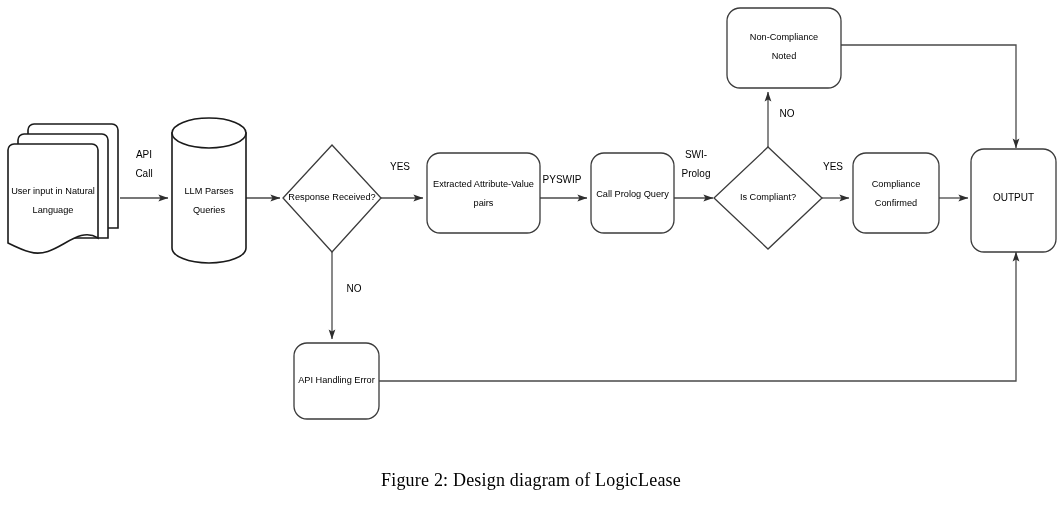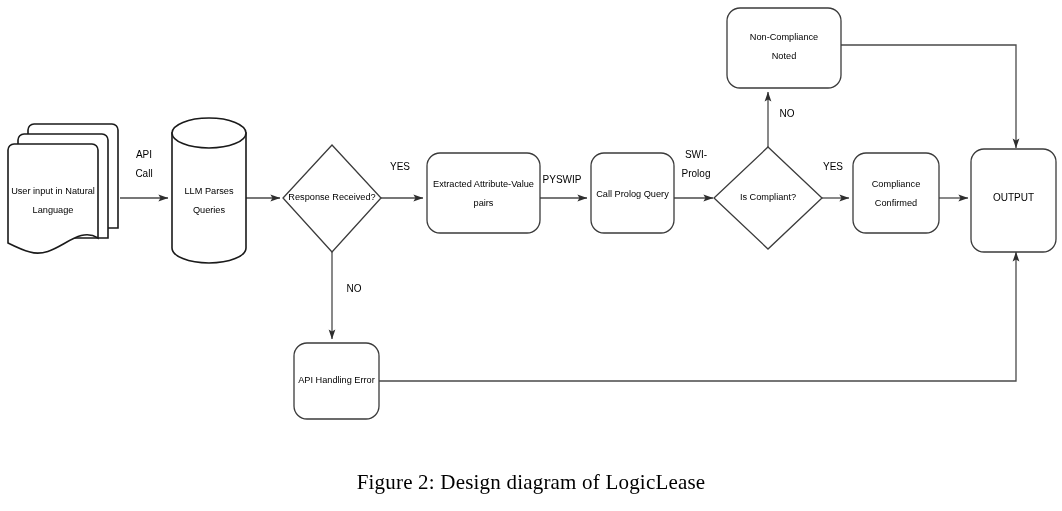--- a/index.html
+++ b/index.html
@@ -64,21 +64,21 @@
     text-anchor: middle;
     dominant-baseline: middle;
   }
   .caption {
     position: absolute;
     left: 0;
     top: 470px;
     width: 1062px;
     text-align: center;
     font-family: "Liberation Serif", serif;
-    font-size: 21px;
+    font-size: 18px;
     color: #000000;
     letter-spacing: 0.2px;
   }
 </style>
 </head>
 <body>
 
 <div id="figure-root">
 
   <svg id="flow-svg" viewBox="0 0 1062 445">

